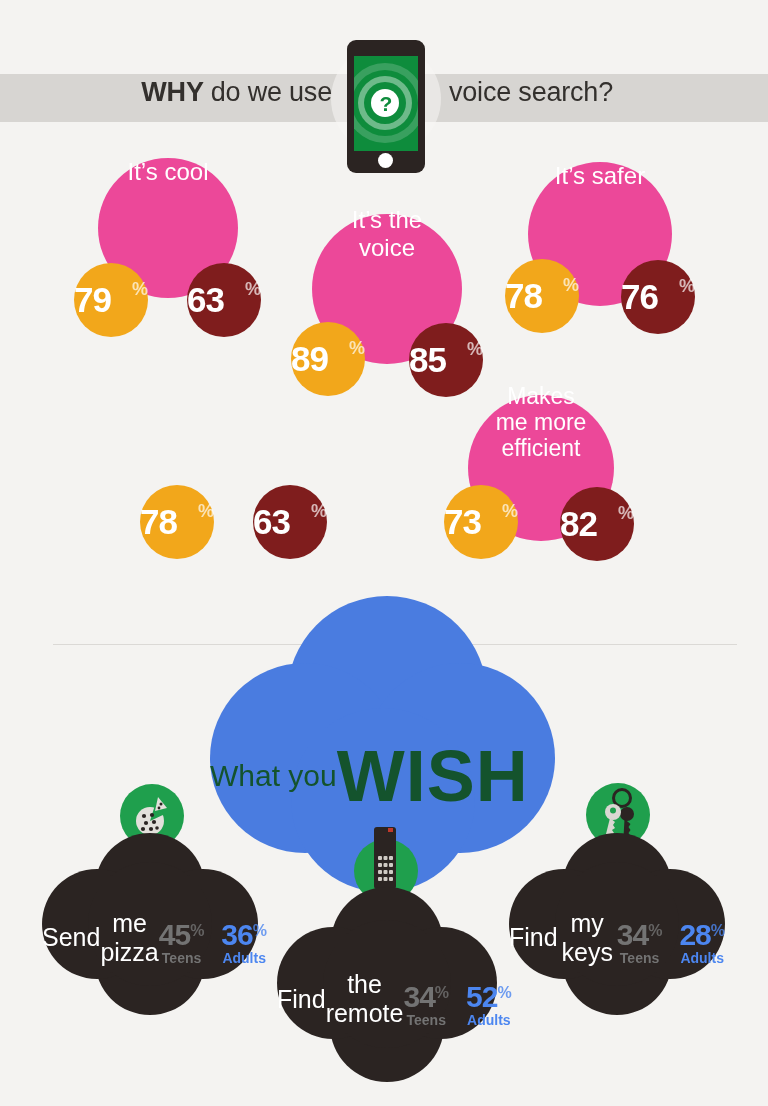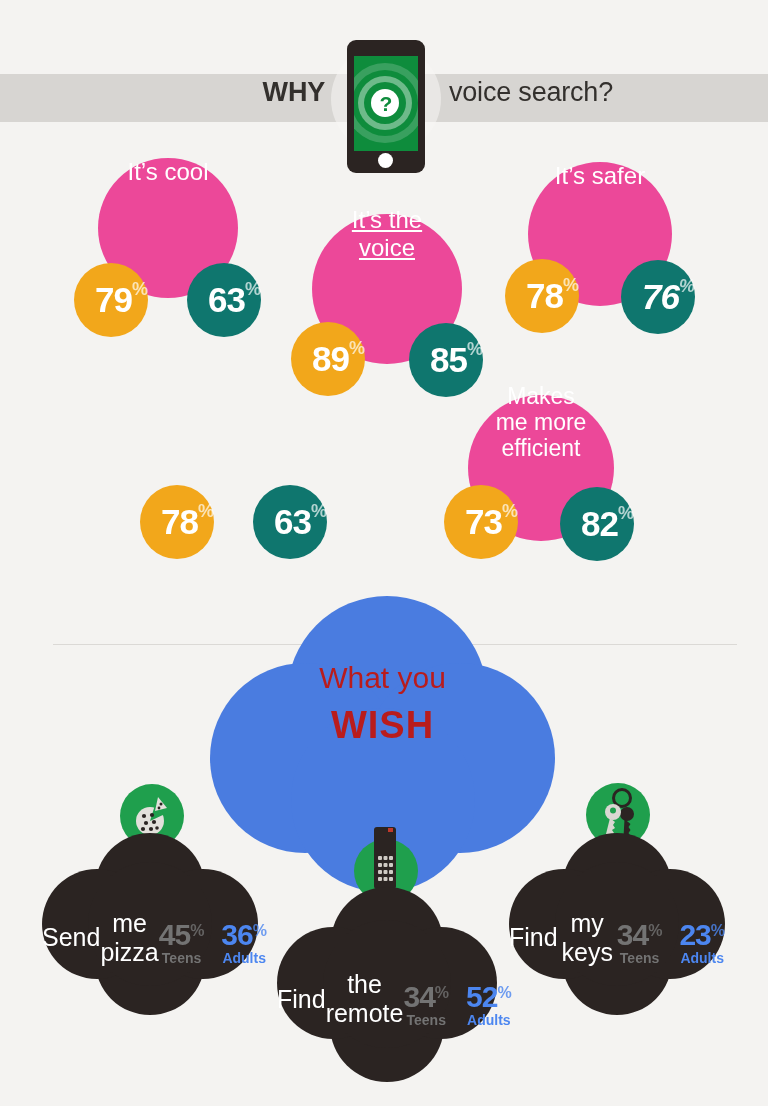--- a/index.html
+++ b/index.html
@@ -25,35 +25,35 @@
   .qmark { position:absolute; left:0; top:0; width:64px; height:95px; display:flex;
            align-items:center; justify-content:center; color:#0e8c3c; font-size:21px;
            font-weight:bold; padding-top:1px; }
   .homebtn { position:absolute; left:31px; bottom:5px; width:15px; height:15px;
              border-radius:50%; background:#fff; }
   
   .reason { position:absolute; border-radius:50%; background:#ec4899; color:#fff;
             display:flex; align-items:flex-start; justify-content:center; text-align:center; }
   .reason .lbl { font-size:24px; line-height:28px; }
   .bubble { position:absolute; width:74px; height:74px; border-radius:50%;
-            display:flex; align-items:center; justify-content:flex-end; color:#fff; z-index:3; }
+            display:flex; align-items:center; justify-content:space-between; color:#fff; z-index:3; }
   .bubble.orange { background:#f2a71b; }
-  .bubble.blue   { background:#0f766e; }
+  .bubble.blue   { background:#7f1d1d; }
   .bubble .num { font-size:35px; font-weight:bold; letter-spacing:-1px; }
   .bubble .sup { font-size:18px; font-weight:bold; position:relative; top:-11px;
                  color:rgba(255,255,255,.68); }
   
   .divider { position:absolute; left:53px; top:644px; width:684px; height:1px; background:#dbd9d6; }
   
   .wishcloud { position:absolute; left:210px; top:596px; width:345px; height:296px; }
   .wishcloud svg { position:absolute; left:0; top:0; }
-  .wishcloud .txt { position:absolute; inset:0; display:flex; flex-direction:column;
-                    align-items:center; padding-top:64px; color:#b91c1c; text-align:left; }
+  .wishcloud .txt { position:absolute; inset:0; display:flex; flex-direction:row;
+                    align-items:center; padding-top:64px; color:#14532d; text-align:left; }
   .wl1 { font-size:30px; line-height:36px; }
-  .wl2 { font-size:38px; font-weight:bold; line-height:58px; letter-spacing:1px; }
+  .wl2 { font-size:72px; font-weight:bold; line-height:58px; letter-spacing:1px; }
   .wl3 { font-size:29px; line-height:36px; }
   
   .darkcloud { position:absolute; z-index:2; }
   .darkcloud svg.shape { position:absolute; left:0; top:0; }
   .dc-txt { position:absolute; inset:0; display:flex; flex-direction:row; align-items:center;
             color:#fff; text-align:center; z-index:2; }
   .dc-line { font-size:25px; line-height:29px; }
   .dc-nums { margin-top:9px; display:flex; gap:17px; }
   .wn { text-align:center; }
   .wn .num { font-size:30px; font-weight:bold; letter-spacing:-1px; }
@@ -67,20 +67,21 @@
 </style>
 </head>
 <body>
 
 <div id="stage">
 
   <div class="band"></div>
   <div class="halo"></div>
   <div class="hdr-text hdr-left">
     <b>WHY</b>
+    <span>do we use</span>
   </div>
   <div class="hdr-text hdr-right">voice search?</div>
 
   <div class="phone">
     <div class="screen">
       <svg width="64" height="95" viewBox="0 0 64 95">
         <circle cx="31" cy="47" r="40" fill="rgba(255,255,255,0.18)"></circle>
         <circle cx="31" cy="47" r="33" fill="#0e8c3c"></circle>
         <circle cx="31" cy="47" r="27" fill="rgba(255,255,255,0.40)"></circle>
         <circle cx="31" cy="47" r="21" fill="#0e8c3c"></circle>
@@ -98,21 +99,21 @@
   </div>
   <div class="bubble orange" style="left:74px; top:263px;">
     <span class="num">79</span>
       <span class="sup">%</span>
   </div>
   <div class="bubble blue" style="left:187px; top:263px;">
     <span class="num">63</span>
       <span class="sup">%</span>
   </div>
 
-  <div class="reason" style="left:312px; top:214px; width:150px; height:150px;text-decoration:underline;">
+  <div class="reason" style="left:312px; top:214px; width:150px; height:150px;">
     <div class="lbl" style="transform:translateY(-8px)">
       <span style="display:block">It’s the</span>
       <span style="display:block">voice</span>
     </div>
   </div>
   <div class="bubble orange" style="left:291px; top:322px;">
     <span class="num">89</span>
       <span class="sup">%</span>
   </div>
   <div class="bubble blue" style="left:409px; top:323px;">
@@ -122,21 +123,21 @@
 
   <div class="reason" style="left:528px; top:162px; width:144px; height:144px;">
     <div class="lbl">
         <span style="display:block">It’s safer</span>
       </div>
   </div>
   <div class="bubble orange" style="left:505px; top:259px;">
     <span class="num">78</span>
       <span class="sup">%</span>
   </div>
-  <div class="bubble blue" style="left:621px; top:260px;font-style:italic;">
+  <div class="bubble blue" style="left:621px; top:260px;">
     <span class="num">76</span>
       <span class="sup">%</span>
   </div>
 
   <div class="bubble orange" style="left:140px; top:485px;">
     <span class="num">78</span>
       <span class="sup">%</span>
   </div>
   <div class="bubble blue" style="left:253px; top:485px;">
     <span class="num">63</span>
@@ -292,20 +293,20 @@
     </svg>
     <div class="dc-txt" style="padding-top:27px;">
       <div class="dc-line">Find</div>
       <div class="dc-line">my keys</div>
       <div class="dc-nums">
         <div class="wn teens">
           <div><span class="num">34</span><span class="sup">%</span></div>
           <div class="cap">Teens</div>
         </div>
         <div class="wn adults">
-          <div><span class="num">23</span><span class="sup">%</span></div>
+          <div><span class="num">28</span><span class="sup">%</span></div>
           <div class="cap">Adults</div>
         </div>
       </div>
     </div>
   </div>
 
 </div>
 
 </body></html>

